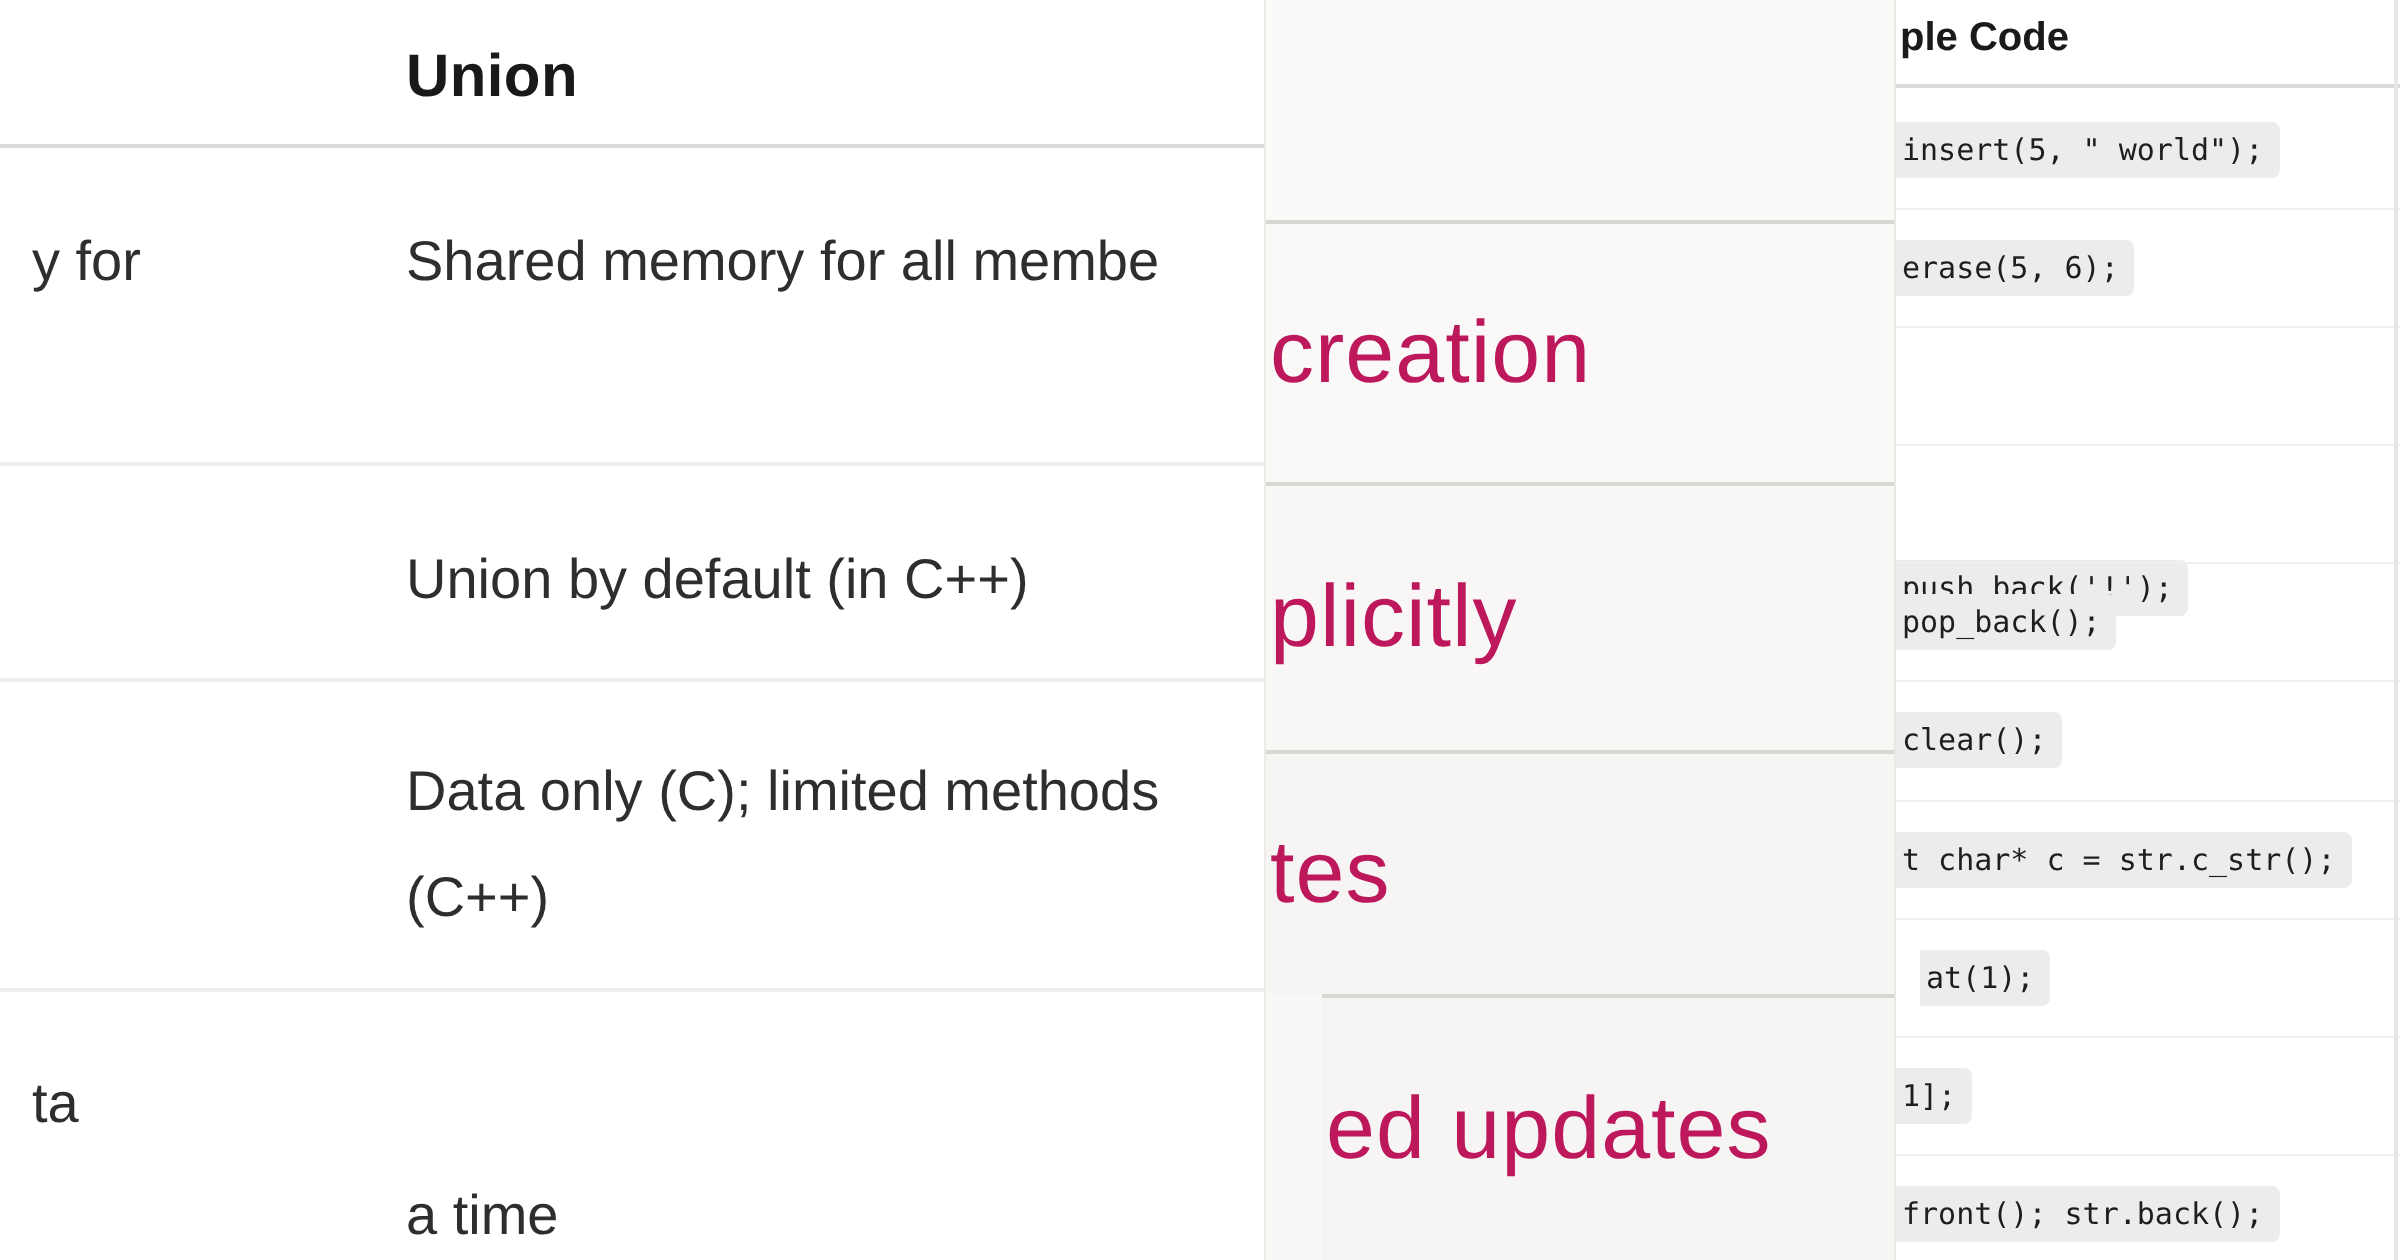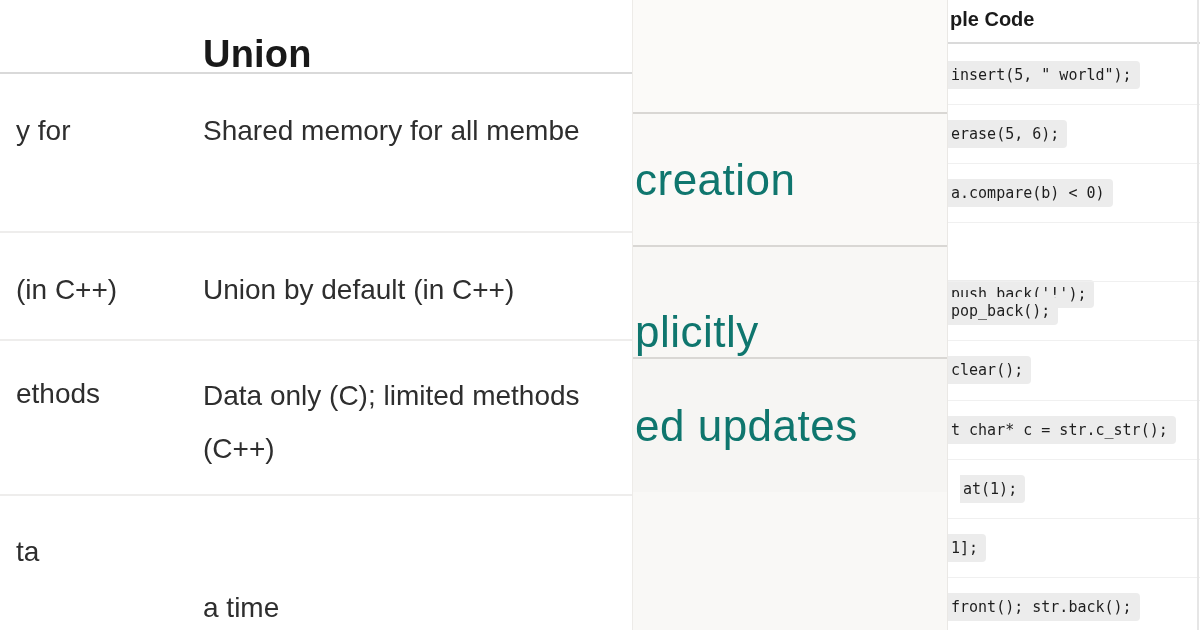--- a/index.html
+++ b/index.html
@@ -12,41 +12,41 @@
     background: #ffffff;
     font-family: "Liberation Sans", sans-serif;
     color: #2d2d2d;
   }
 
   
   .left-table { position: absolute; left: 0; top: 0; width: 948px; height: 630px; background: #ffffff; }
   .lt-text { position: absolute; font-size: 28px; color: #2e2e2e; white-space: nowrap; line-height: 38px; }
   .lt-col1 { left: 16px; }
   .lt-col2 { left: 203px; }
-  .lt-union-header { position: absolute; left: 203px; top: 22px; font-size: 38px; font-weight: 600; color: #191919; letter-spacing: 0.2px; margin-top: 11px; }
+  .lt-union-header { position: absolute; left: 203px; top: 22px; font-size: 30px; font-weight: 600; color: #191919; letter-spacing: 0.2px; }
   .lt-header-divider { position: absolute; left: 0; top: 72px; width: 632px; height: 2px; background: #d9d9d9; }
   .lt-row-divider { position: absolute; left: 0; width: 632px; height: 2px; background: #eeedec; }
 
   
   .middle-panel {
     position: absolute; left: 632px; top: 0; width: 316px; height: 630px;
     background: #f9f8f6;
     border-left: 1px solid #edebe8;
     border-right: 1px solid #eae8e5;
     display: flex; flex-direction: column;
     z-index: 5;
   }
   .mp-row { display: flex; align-items: center; overflow: hidden; }
   .mp-row + .mp-row { border-top: 2px solid #d9d7d4; }
-  .mp-text { font-size: 44px; color: #0f766e; letter-spacing: 0.5px; white-space: nowrap; padding-left: 2px; font-weight: 400; }
+  .mp-text { font-size: 44px; color: #be185d; letter-spacing: 0.5px; white-space: nowrap; padding-left: 2px; font-weight: 400; }
   .mp-r0 { height: 112px; background: #fbfaf8; }
   .mp-r1 { height: 133px; background: #faf9f7; }
-  .mp-r2 { height: 112px; background: #f8f7f5; align-items: flex-end; }
+  .mp-r2 { height: 136px; background: #f8f7f5; }
   .mp-r3 { height: 124px; background: #f6f5f3; }
-  .mp-r4 { height: 135px; background: #f6f5f3; }
+  .mp-r4 { height: 135px; background: #f6f5f3; margin-left: 28px; }
 
   
   .right-col { position: absolute; left: 948px; top: 0; width: 252px; height: 630px; background: #ffffff; z-index: 4; }
   .rc-header { position: absolute; left: 2px; top: 8px; font-size: 20px; font-weight: 700; color: #1a1a1a; white-space: nowrap; }
   .rc-header-divider { position: absolute; left: 0; top: 42px; width: 252px; height: 2px; background: #dadada; }
   .rc-row-divider { position: absolute; left: 0; width: 252px; height: 1px; background: #f0f0f0; }
   .rc-edge { position: absolute; right: 1px; top: 0; width: 2px; height: 630px; background: #e6e6e6; }
   .code-chip {
     position: absolute; left: 0;
     height: 28px; line-height: 28px;
@@ -65,59 +65,59 @@
 <div class="stage">
 
   <section class="left-table">
     <div class="lt-union-header">Union</div>
     <div class="lt-header-divider"></div>
 
     <div class="lt-text lt-col1" style="top:112px;">y for</div>
     <div class="lt-text lt-col2" style="top:112px;">Shared memory for all membe</div>
     <div class="lt-row-divider" style="top:231px;"></div>
 
-    <div class="lt-text lt-col1" style="top:271px;">(in C++)</div>
     <div class="lt-text lt-col2" style="top:271px;">Union by default (in C++)</div>
     <div class="lt-row-divider" style="top:339px;"></div>
 
-    <div class="lt-text lt-col1" style="top:375px;">ethods</div>
     <div class="lt-text lt-col2" style="top:377px;">Data only (C); limited methods</div>
     <div class="lt-text lt-col2" style="top:430px;">(C++)</div>
     <div class="lt-row-divider" style="top:494px;"></div>
 
     <div class="lt-text lt-col1" style="top:533px;">ta</div>
     <div class="lt-text lt-col2" style="top:589px;">a time</div>
   </section>
 
   <section class="middle-panel">
     <div class="mp-row mp-r0">
       <span class="mp-text"></span>
     </div>
     <div class="mp-row mp-r1">
       <span class="mp-text">creation</span>
     </div>
     <div class="mp-row mp-r2">
       <span class="mp-text">plicitly</span>
     </div>
+    <div class="mp-row mp-r3">
+      <span class="mp-text">tes</span>
+    </div>
     <div class="mp-row mp-r4">
       <span class="mp-text">ed updates</span>
     </div>
   </section>
 
   <section class="right-col">
     <div class="rc-header">ple Code</div>
     <div class="rc-header-divider"></div>
 
     <div class="code-chip" style="top:61px;">insert(5, " world");</div>
     <div class="rc-row-divider" style="top:104px;"></div>
 
     <div class="code-chip" style="top:120px;">erase(5, 6);</div>
     <div class="rc-row-divider" style="top:163px;"></div>
 
-    <div class="code-chip" style="top:179px;">a.compare(b) &lt; 0)</div>
     <div class="rc-row-divider" style="top:222px;"></div>
 
     <div class="code-chip" style="top:238px;margin-top:42px;">push_back('!');</div>
     <div class="rc-row-divider" style="top:281px;"></div>
 
     <div class="code-chip" style="top:297px;">pop_back();</div>
     <div class="rc-row-divider" style="top:340px;"></div>
 
     <div class="code-chip" style="top:356px;">clear();</div>
     <div class="rc-row-divider" style="top:400px;"></div>

